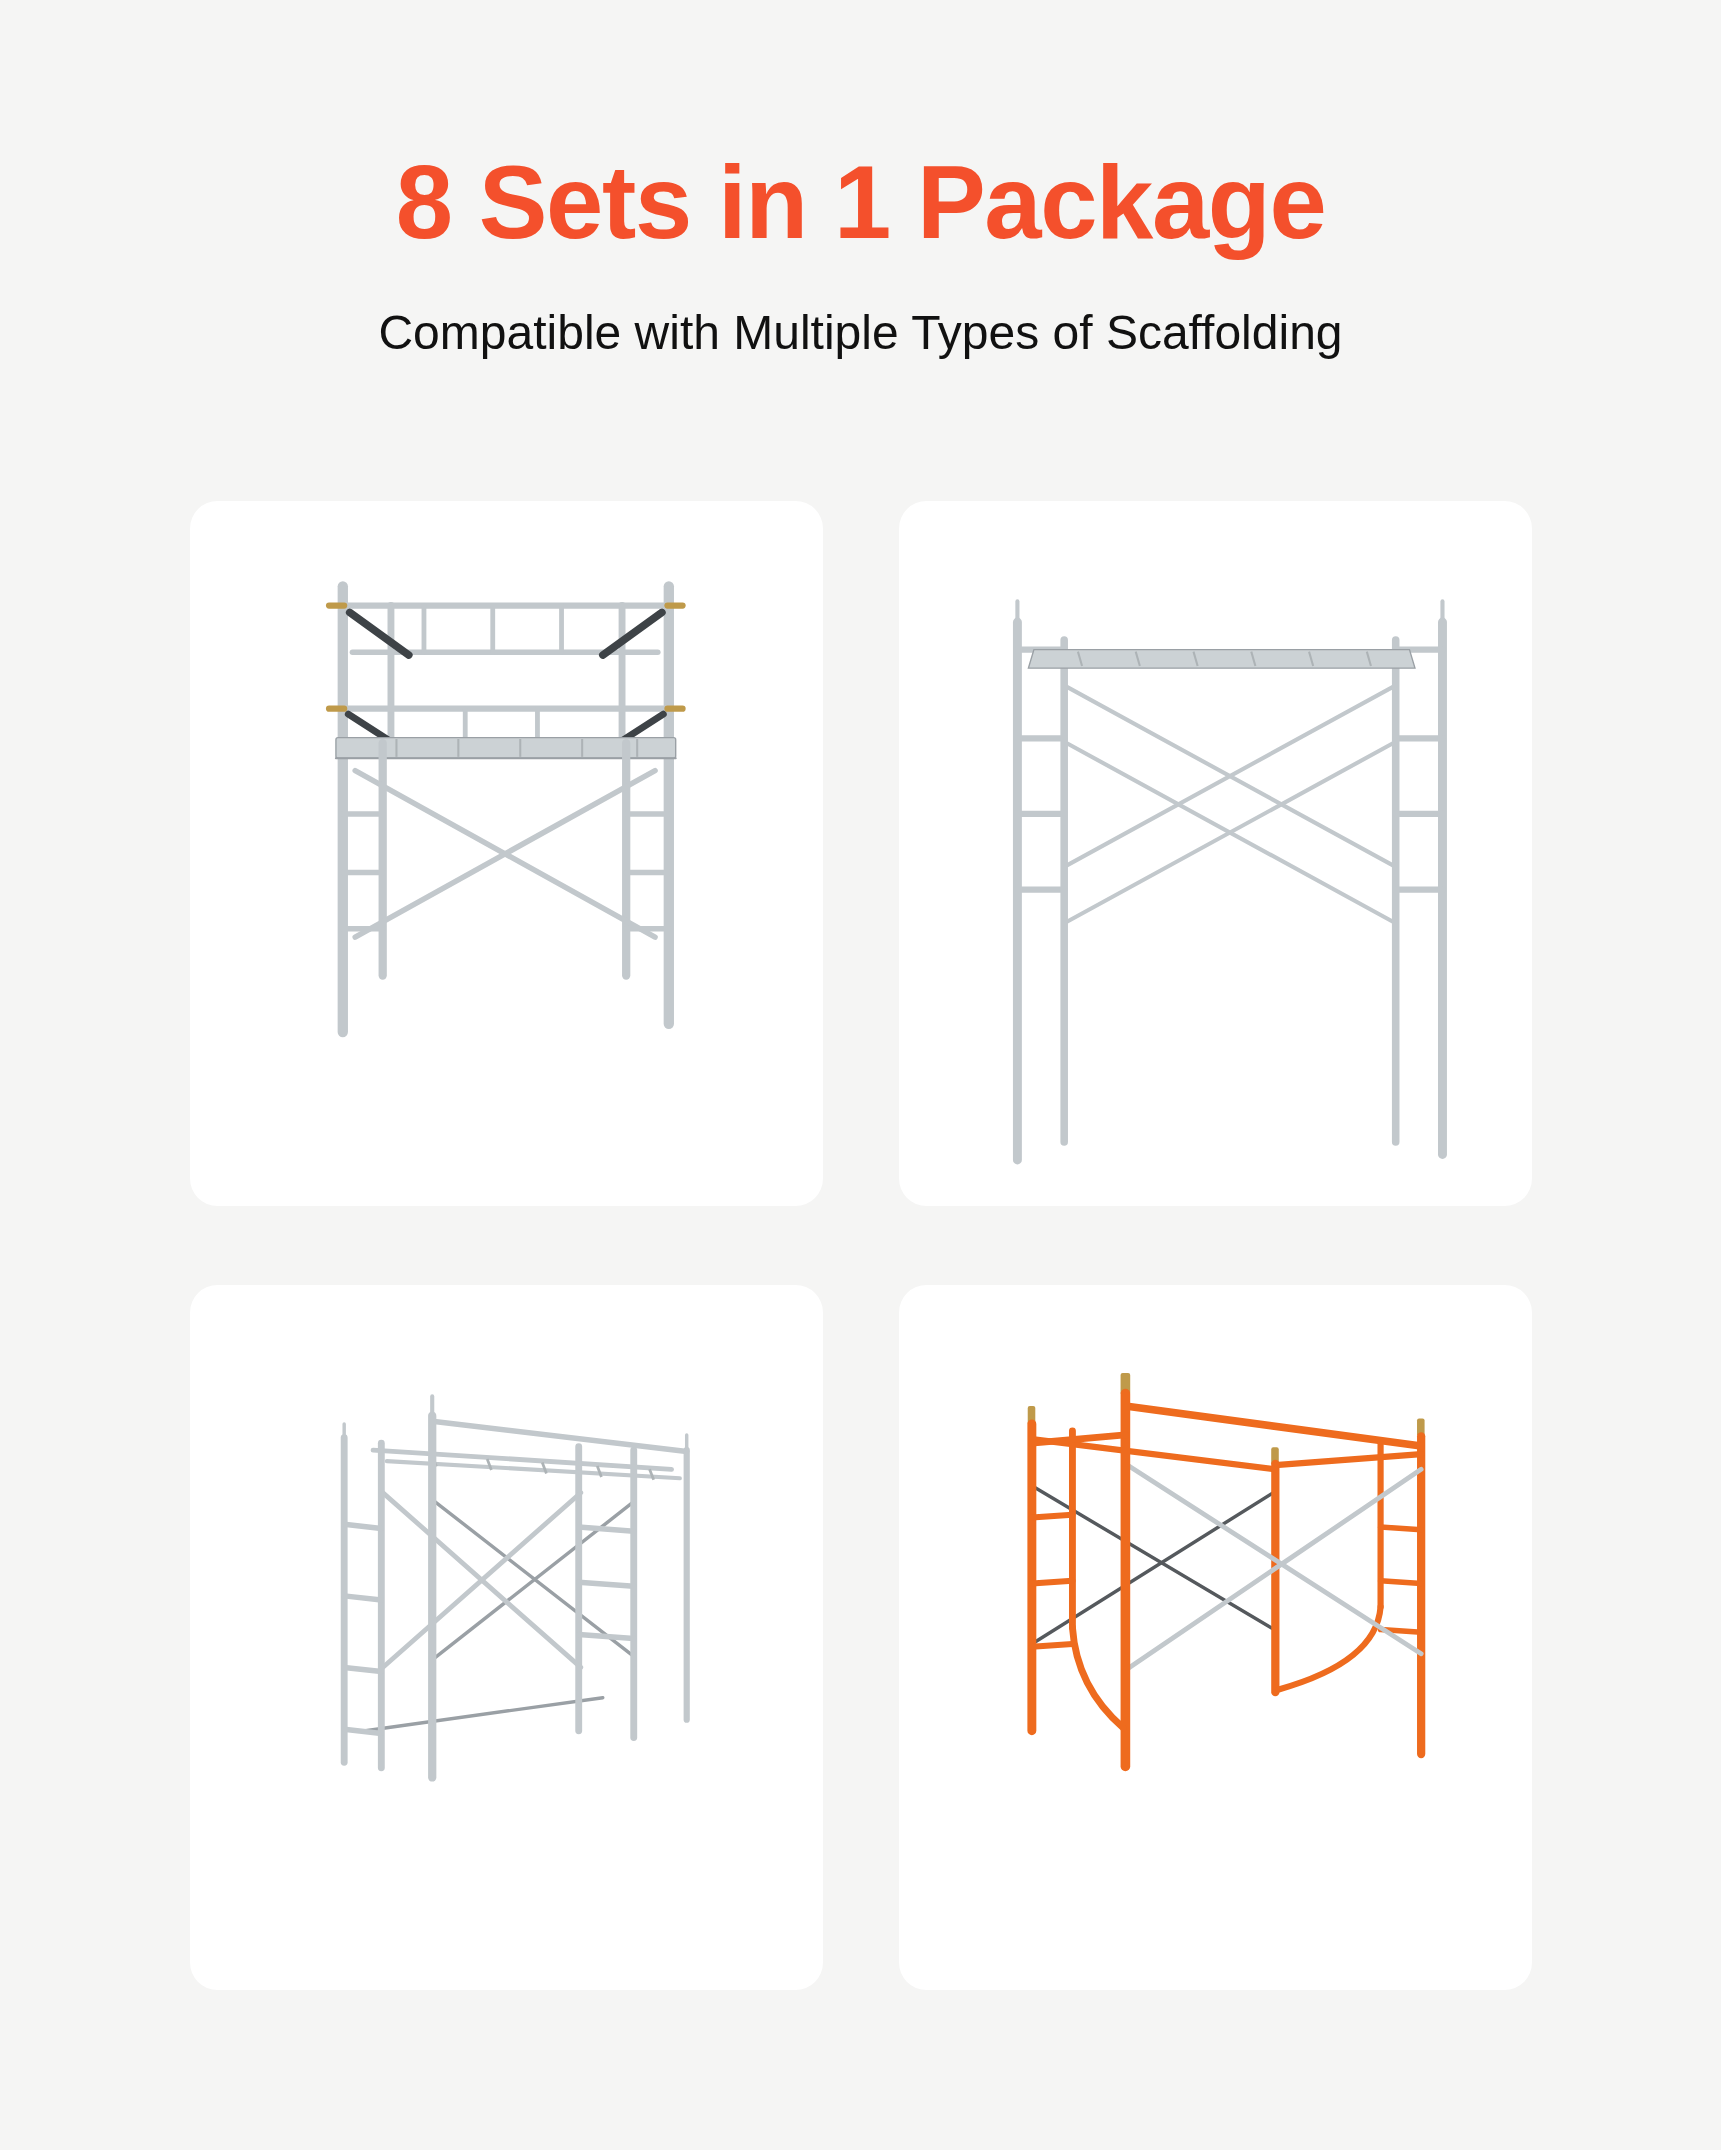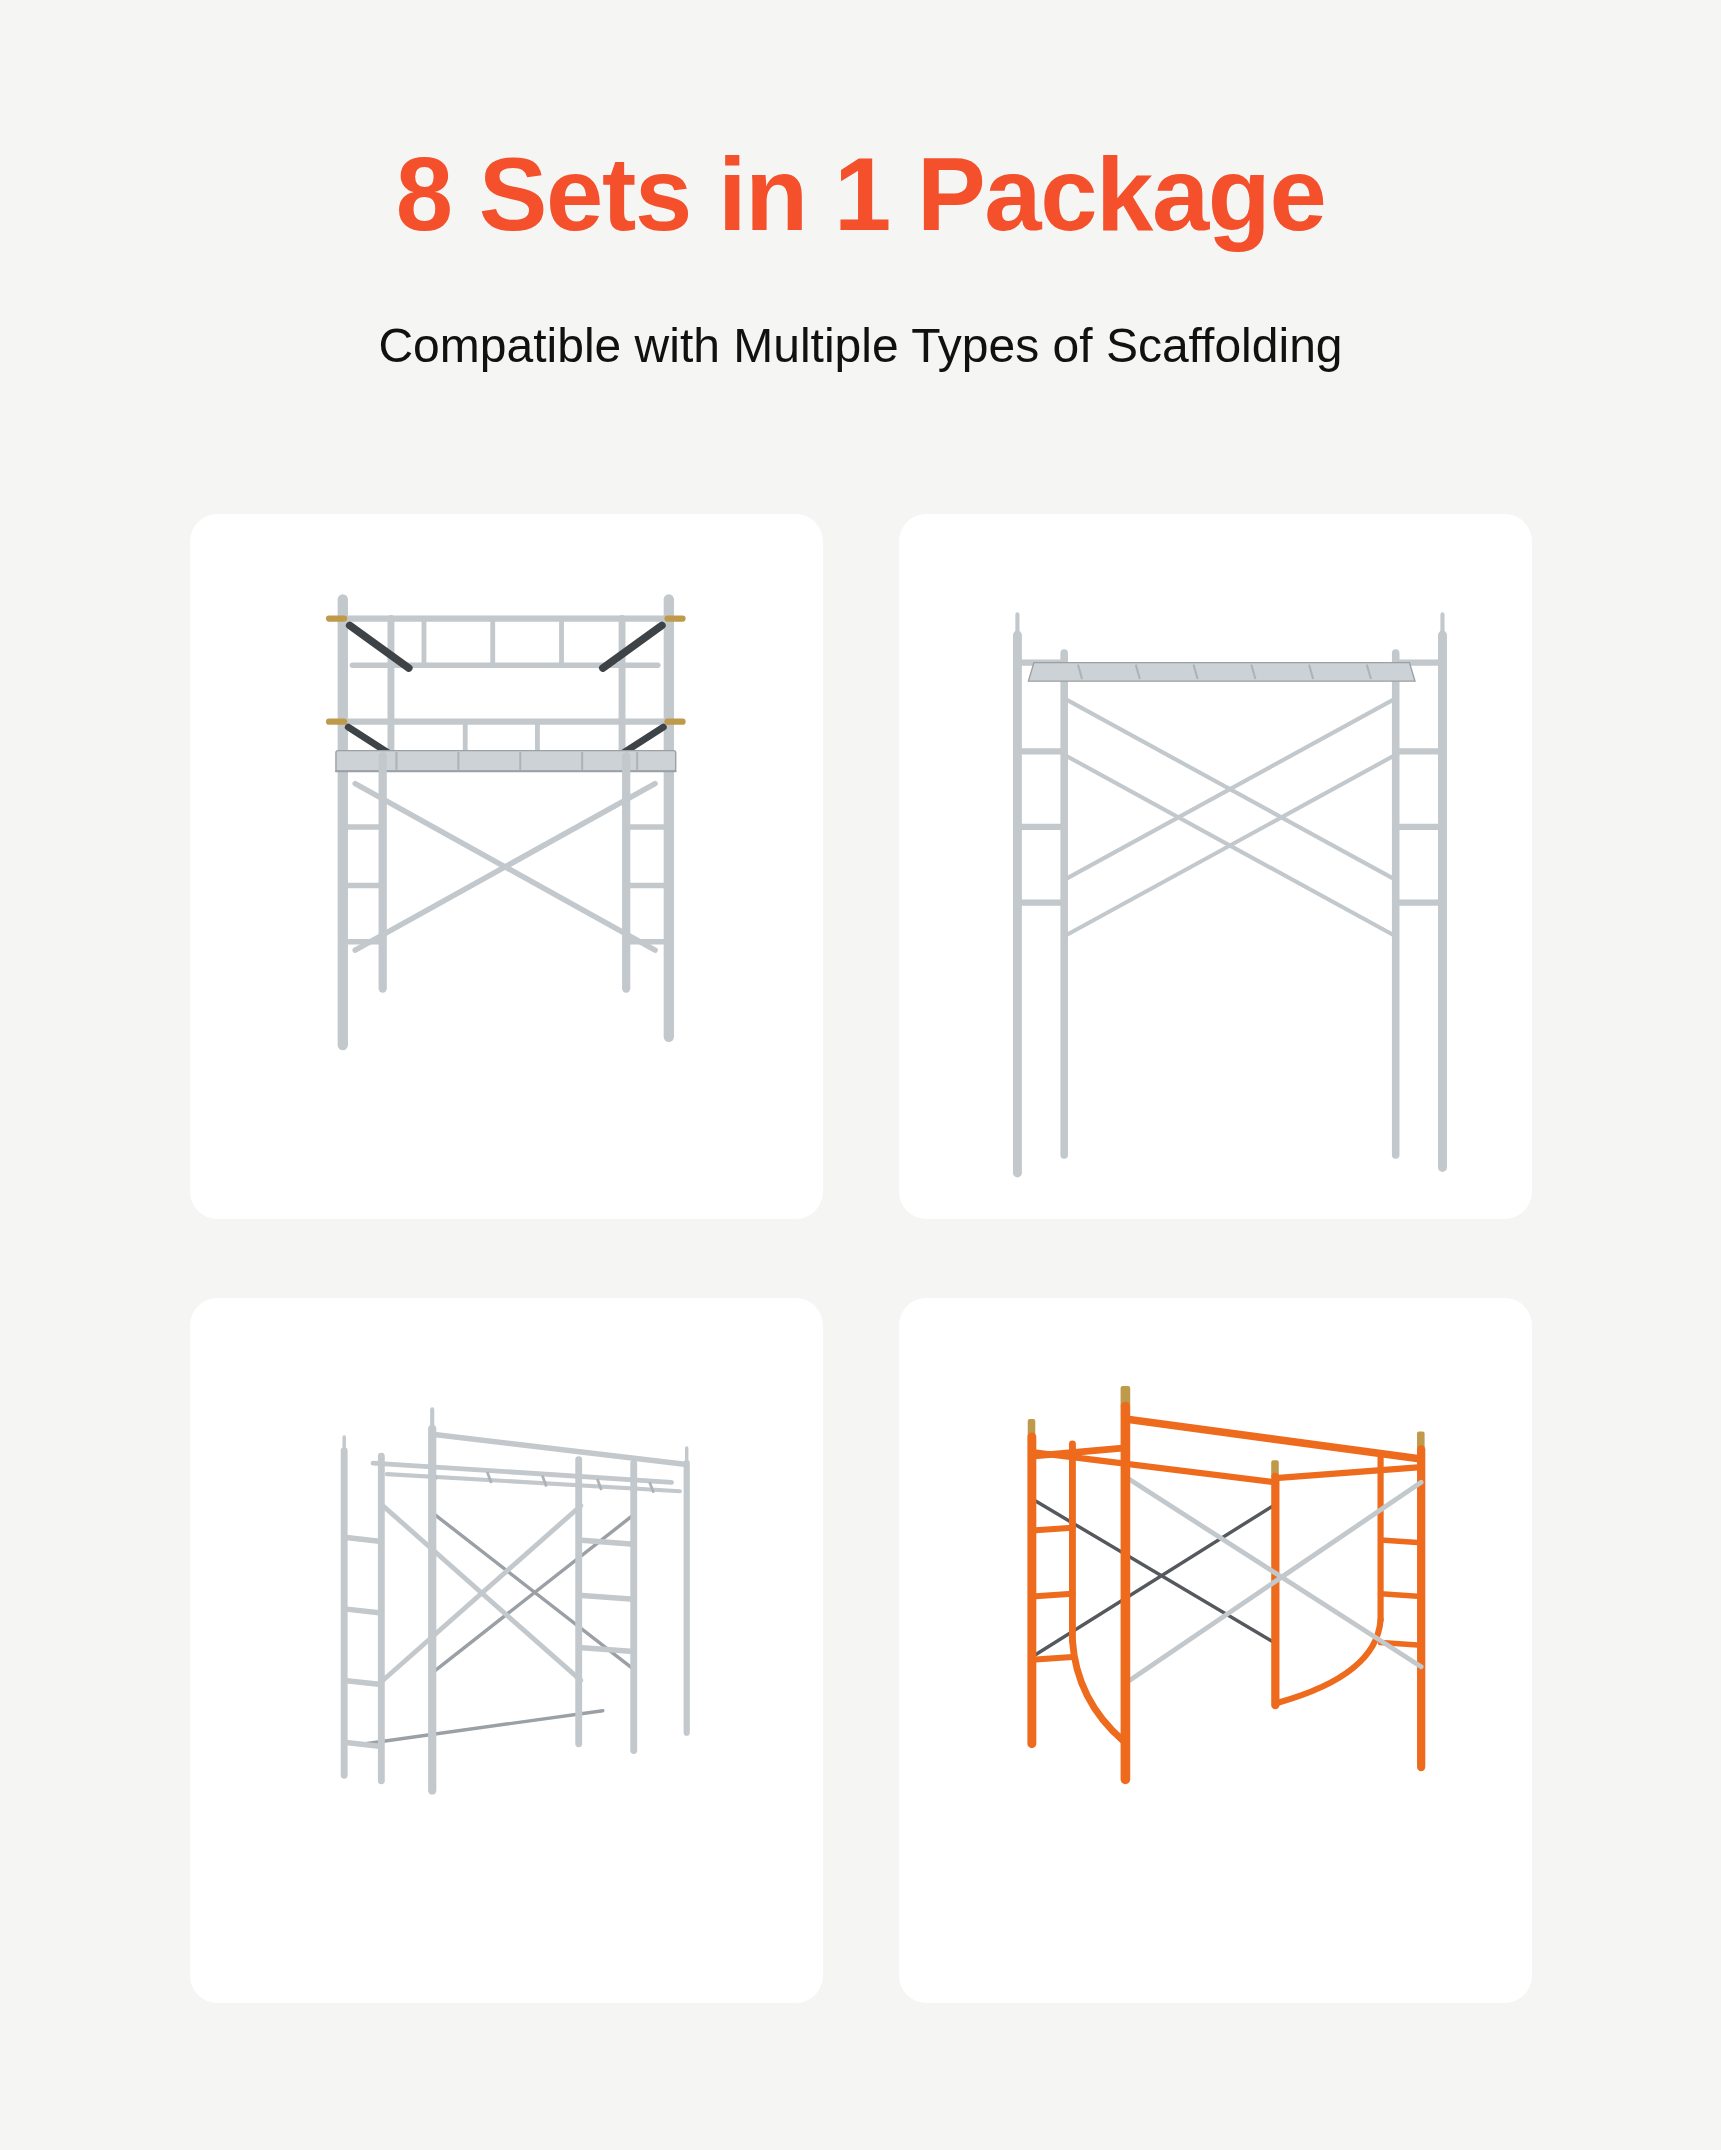--- a/index.html
+++ b/index.html
@@ -5,29 +5,29 @@
   html, body { margin: 0; padding: 0; }
   body {
     width: 1721px; height: 2151px;
     background: var(--page-bg, #f5f5f4);
     font-family: "Liberation Sans", sans-serif;
     overflow: hidden;
     position: relative;
   }
   .header { padding-top: 141px; text-align: center; }
   .title {
-    margin: 0;
+    margin: 8px;
     font-size: 103px;
     line-height: 1.05;
     font-weight: bold;
     letter-spacing: -1.4px;
     color: var(--accent, #f4502c);
   }
   .subtitle {
-    margin: 69px 0 0 0;
+    margin: 48px 0 0 0;
     font-size: 48px;
     line-height: 1.15;
     font-weight: 400;
     color: var(--text, #111111);
     letter-spacing: 0px;
   }
   .grid {
     width: 1342px;
     margin: 141px auto 0 auto;
     display: grid;

